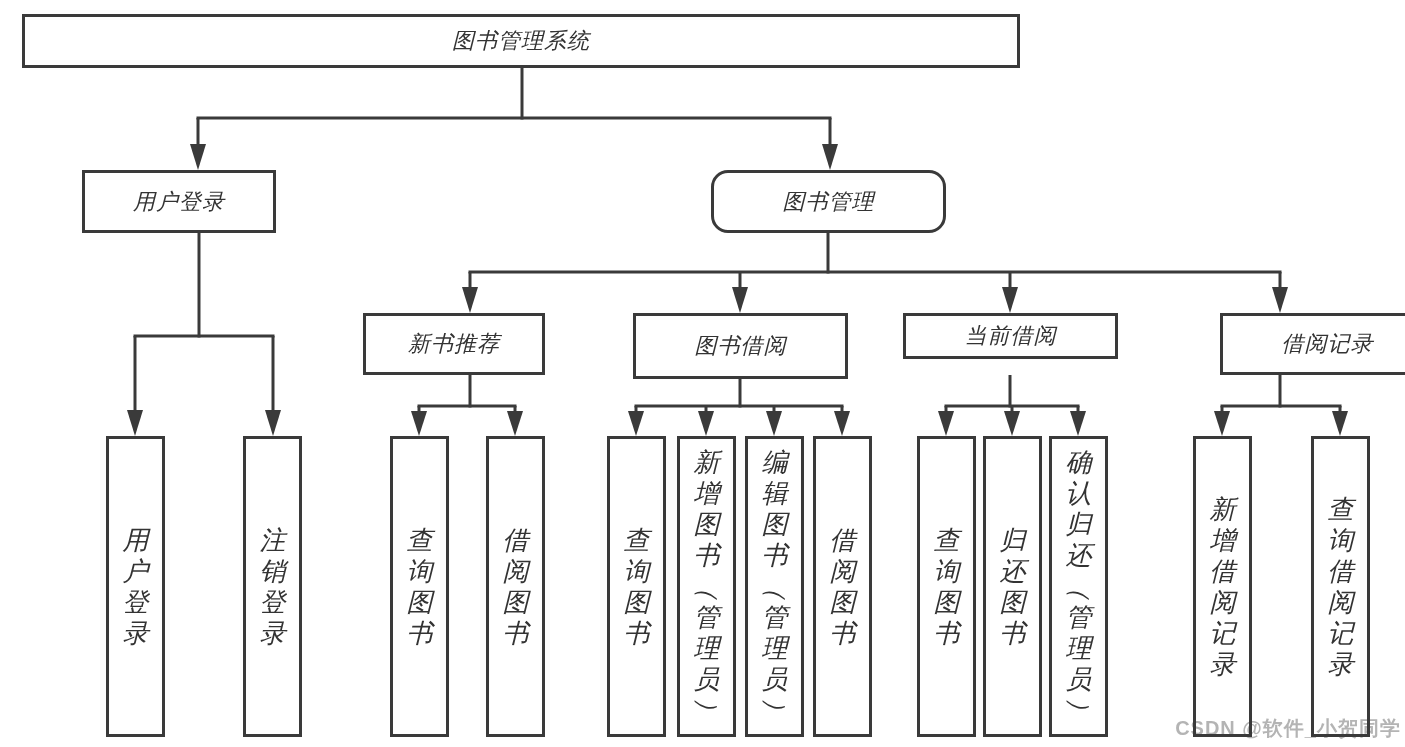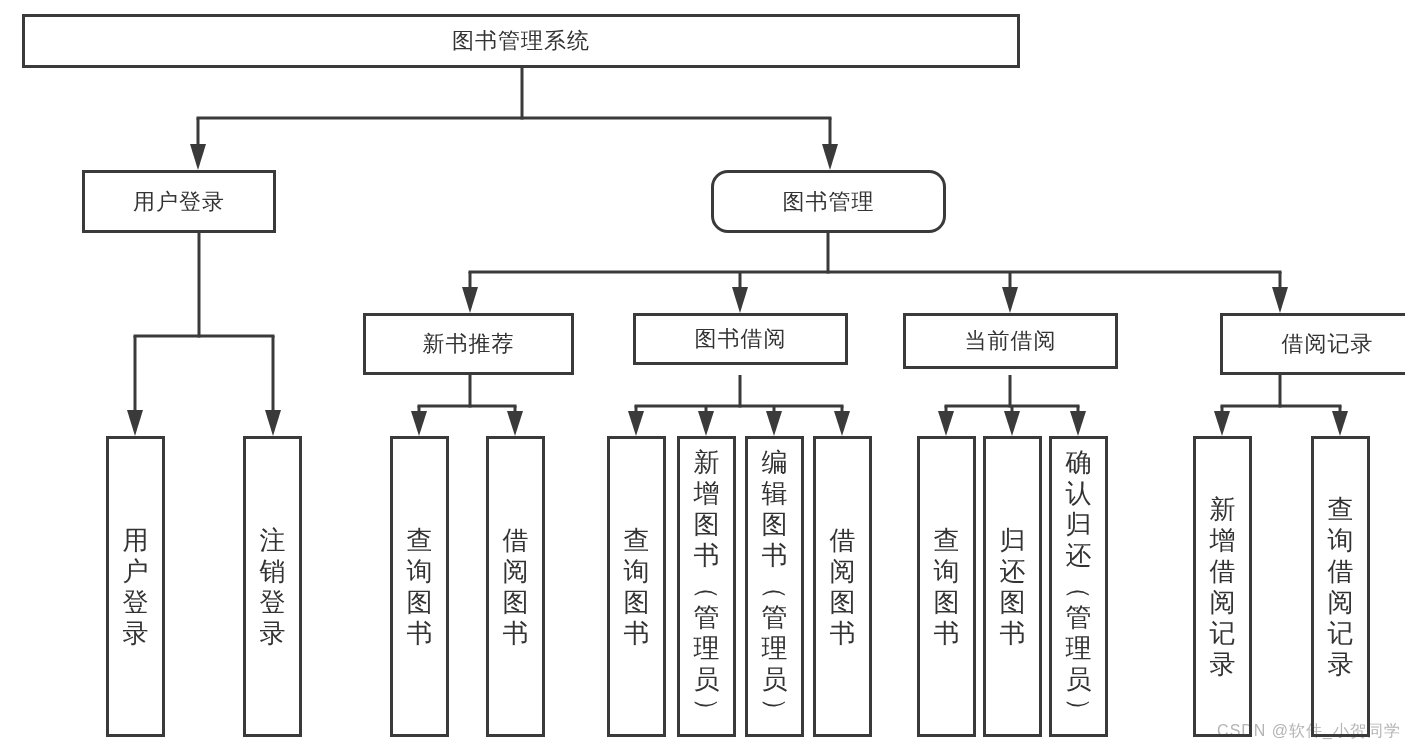--- a/index.html
+++ b/index.html
@@ -27,38 +27,40 @@
   #connectors line { stroke: var(--line); stroke-width: 3; }
   #connectors polygon { fill: var(--line); stroke: none; }
   .node {
     position: absolute;
     box-sizing: border-box;
     border: 3px solid var(--line);
     background: var(--bg);
     display: flex;
     align-items: center;
     justify-content: center;
+    font-style: italic;
   }
   .hnode { font-size: 22px; letter-spacing: 1px; }
   .leaf {
     flex-direction: column;
     font-size: 26px;
     line-height: 31px;
   }
   .leaf .vchar { display: block; text-align: center; }
   .leaf .vchar.rot { transform: rotate(90deg); }
   #watermark {
     position: absolute;
     right: 4px;
     bottom: 5px;
-    font-size: 16px;
+    font-size: 20px;
     color: var(--watermark);
     mix-blend-mode: darken;
     white-space: nowrap;
     letter-spacing: 1px;
+    font-weight: bold;
   }
 </style>
 </head>
 <body>
 
 <div id="stage">
 
   <svg id="connectors" viewBox="0 0 1405 747">
 
     <line x1="522" y1="68" x2="522" y2="119.5"></line>
@@ -125,27 +127,27 @@
     <span>图书管理系统</span>
   </div>
 
   <div class="node hnode" style="left:82px; top:170px; width:194px; height:63px;">
     <span>用户登录</span>
   </div>
   <div class="node hnode" style="left:711px; top:170px; width:235px; height:63px;border-radius:17px;">
     <span>图书管理</span>
   </div>
 
-  <div class="node hnode" style="left:363px; top:313px; width:211px; height:62px;">
+  <div class="node hnode" style="left:363px; top:313px; width:182px; height:62px;">
     <span>新书推荐</span>
   </div>
-  <div class="node hnode" style="left:633px; top:313px; width:215px; height:52px;">
+  <div class="node hnode" style="left:633px; top:313px; width:215px; height:66px;">
     <span>图书借阅</span>
   </div>
-  <div class="node hnode" style="left:903px; top:313px; width:215px; height:56px;">
+  <div class="node hnode" style="left:903px; top:313px; width:215px; height:46px;">
     <span>当前借阅</span>
   </div>
   <div class="node hnode" style="left:1173px; top:313px; width:215px; height:62px;margin-left:47px;">
     <span>借阅记录</span>
   </div>
 
   <div class="node leaf" style="left:106px; top:436px; width:59px; height:301px;">
       <span class="vchar">用</span>
       <span class="vchar">户</span>
       <span class="vchar">登</span>

